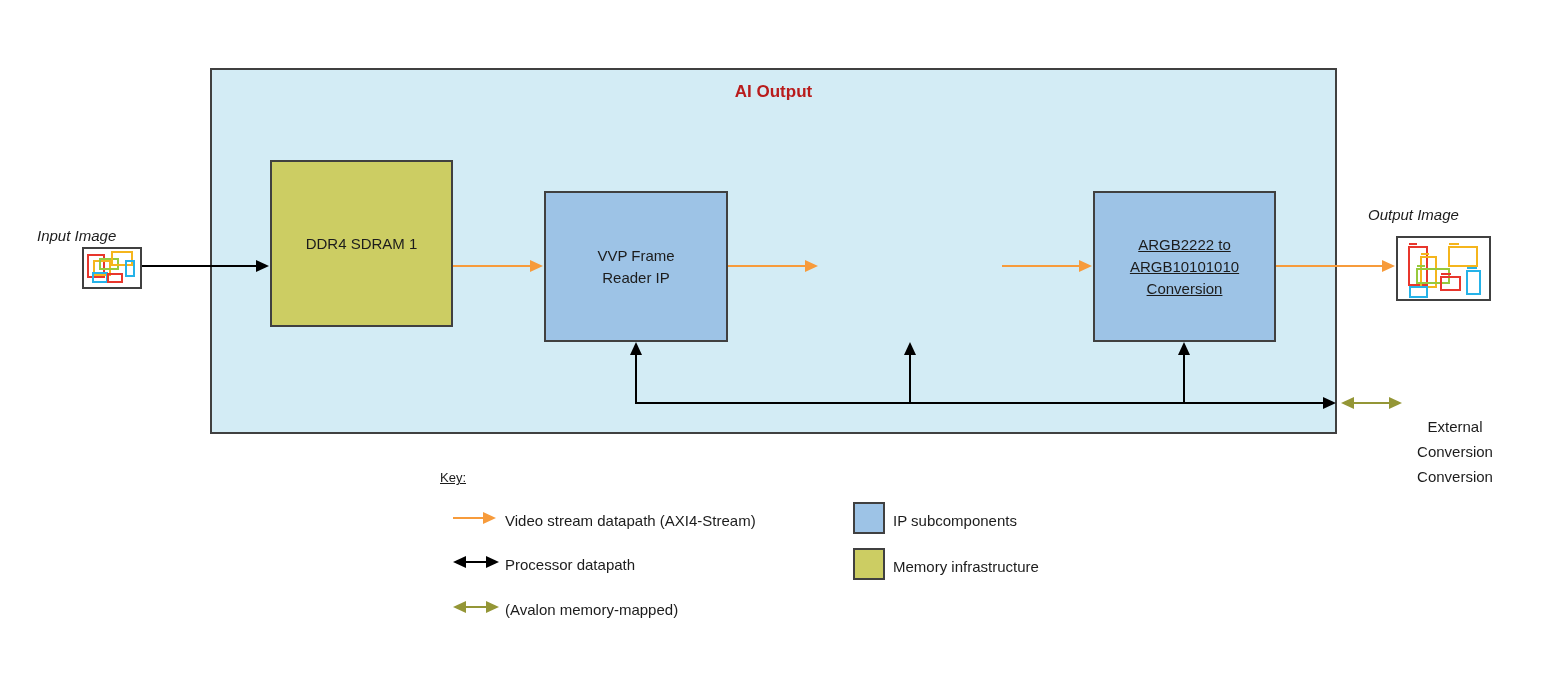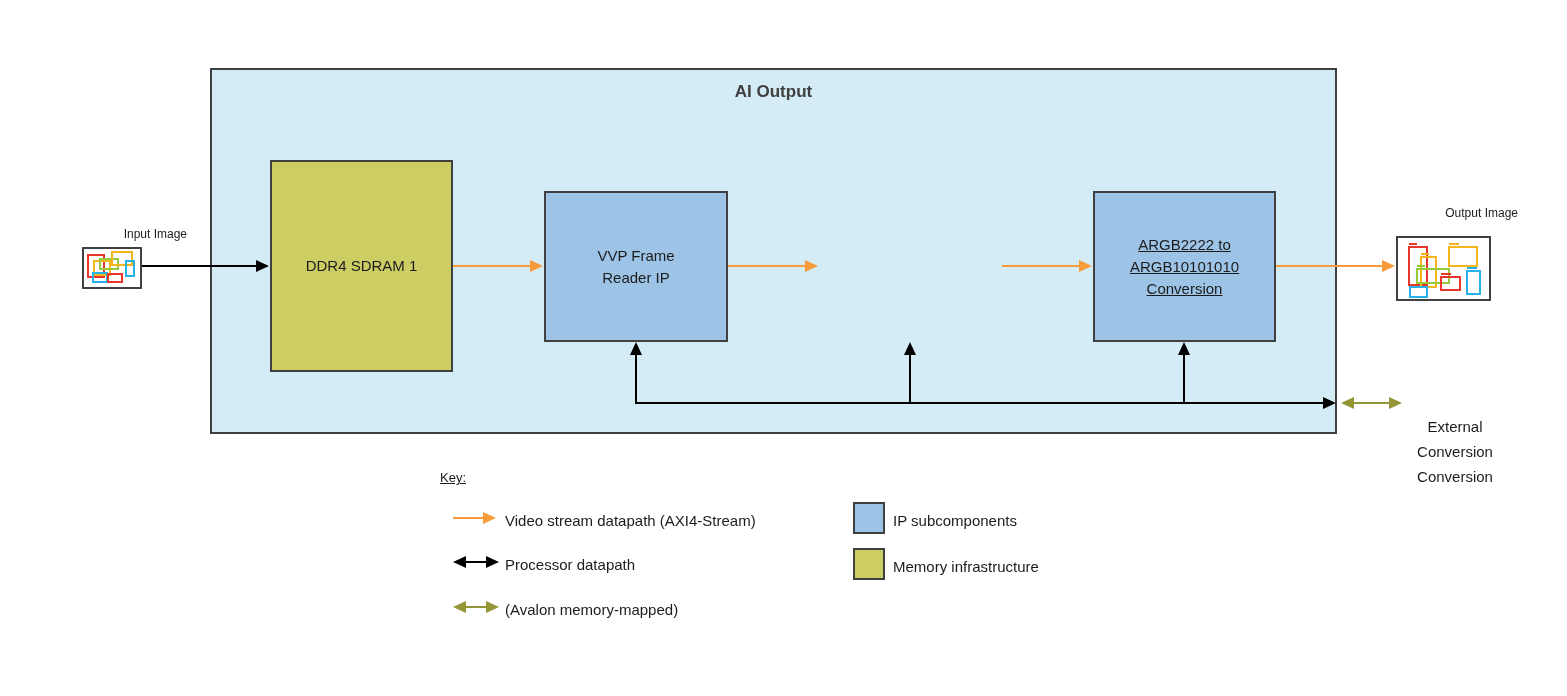--- a/index.html
+++ b/index.html
@@ -6,40 +6,40 @@
   .canvas{
     position:relative;width:1567px;height:696px;background:#fff;overflow:hidden;
     font-family:"Liberation Sans",sans-serif;color:#1c1c1c;
   }
   .ai-container{
     position:absolute;left:210px;top:68px;width:1127px;height:366px;
     background:var(--container-fill);border:2px solid var(--border);box-sizing:border-box;
   }
   .ai-title{
     position:absolute;left:0;top:12px;width:100%;text-align:center;
-    font-size:17px;font-weight:bold;color:#404040;
+    font-size:17px;font-weight:bold;color:#b91c1c;
   }
   .block{
     position:absolute;display:flex;align-items:center;justify-content:center;
     border:2px solid var(--border);box-sizing:border-box;text-align:center;
     font-size:15px;line-height:22px;color:#1c1c1c;
   }
   .block.ip{background:var(--ip-fill);}
   .block.memory{background:var(--memory-fill);}
   .blk-label{display:inline-block;}
   .hline{position:absolute;height:2px;background:currentColor;}
   .vline{position:absolute;width:2px;background:currentColor;}
   .tri{position:absolute;width:0;height:0;}
   .tri-r{border-top:6px solid transparent;border-bottom:6px solid transparent;border-left:13px solid currentColor;}
   .tri-l{border-top:6px solid transparent;border-bottom:6px solid transparent;border-right:13px solid currentColor;}
   .tri-u{border-left:6px solid transparent;border-right:6px solid transparent;border-bottom:13px solid currentColor;}
   .c-proc{color:var(--processor-arrow);}
   .c-video{color:var(--video-arrow);}
   .c-ext{color:var(--external-arrow);}
-  .side-label{position:absolute;font-size:12px;text-align:right;color:#1c1c1c;}
+  .side-label{position:absolute;font-size:15px;text-align:left;color:#1c1c1c;font-style:italic;}
   .img-icon{
     position:absolute;background:#fff;border:2px solid #404040;box-sizing:border-box;
     display:flex;align-items:center;justify-content:center;
   }
   .ext-label{position:absolute;font-size:15px;line-height:25px;text-align:center;margin-top:48px;}
   .ext-label span{display:block;}
   .key-title{position:absolute;left:440px;top:470px;font-size:13px;text-decoration:underline;}
   .key-label{position:absolute;font-size:15px;line-height:24px;}
   .swatch{position:absolute;width:32px;height:32px;border:2px solid var(--border);box-sizing:border-box;}
   .swatch.ip{background:var(--ip-fill);}
@@ -47,21 +47,21 @@
 </style>
 </head>
 <body>
 
 <div class="canvas">
 
   <div class="ai-container">
     <div class="ai-title">AI Output</div>
   </div>
 
-  <div class="block memory" style="left:270px;top:160px;width:183px;height:212px;">
+  <div class="block memory" style="left:270px;top:160px;width:183px;height:167px;">
     <span class="blk-label" style="max-width:130px;">DDR4 SDRAM 1</span>
   </div>
   <div class="block ip" style="left:544px;top:191px;width:184px;height:151px;">
     <span class="blk-label" style="max-width:100px;">VVP Frame Reader IP</span>
   </div>
   <div class="block ip" style="left:1093px;top:191px;width:183px;height:151px;">
     <span class="blk-label" style="max-width:120px;text-decoration:underline;">ARGB2222 to ARGB10101010 Conversion</span>
   </div>
 
   <div class="side-label" style="left:37px;top:227px;width:150px;">Input Image</div>

